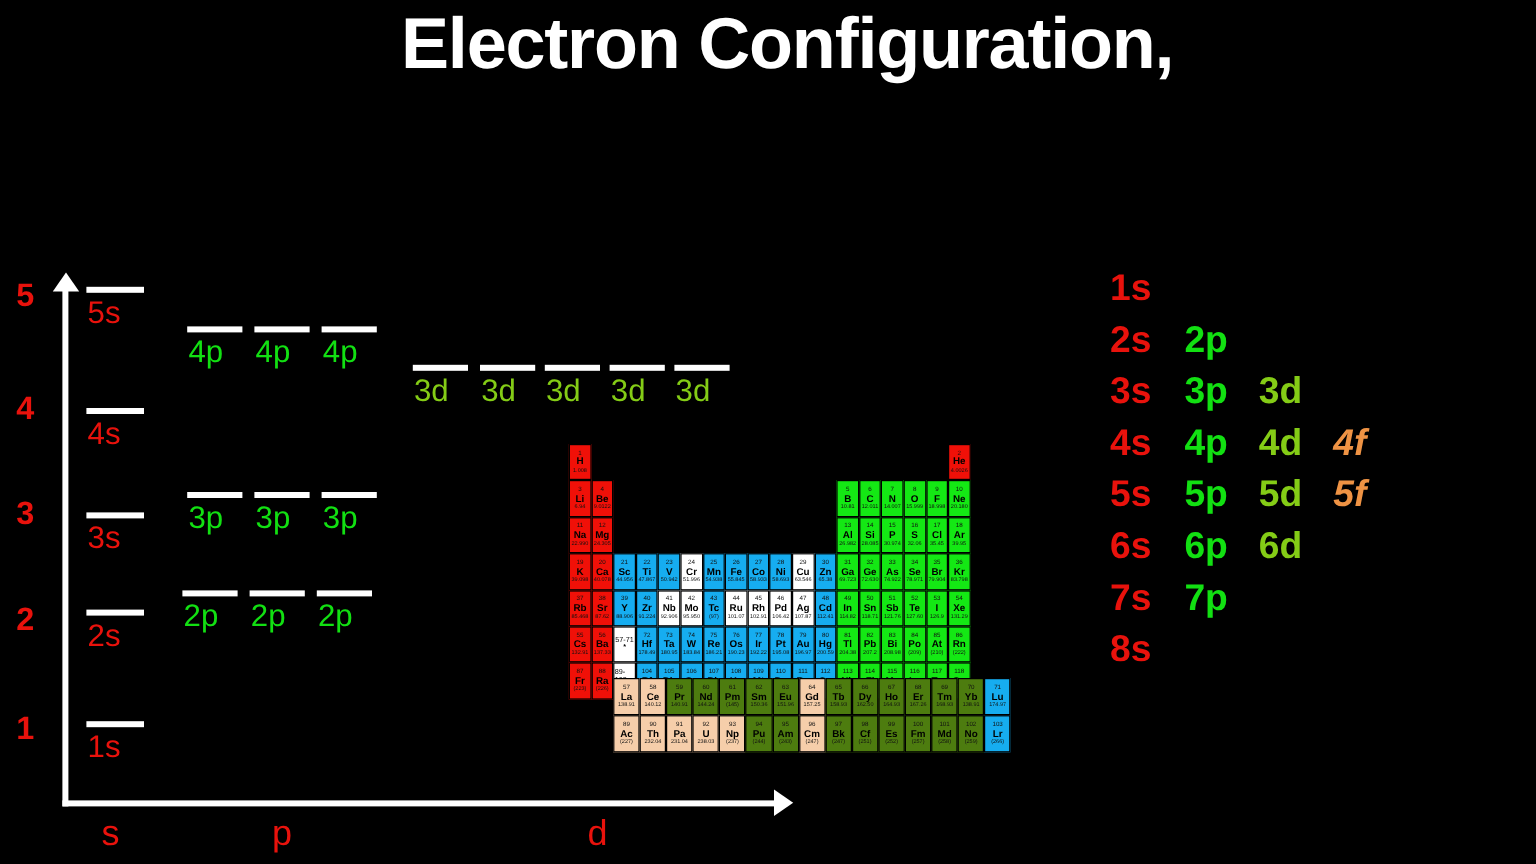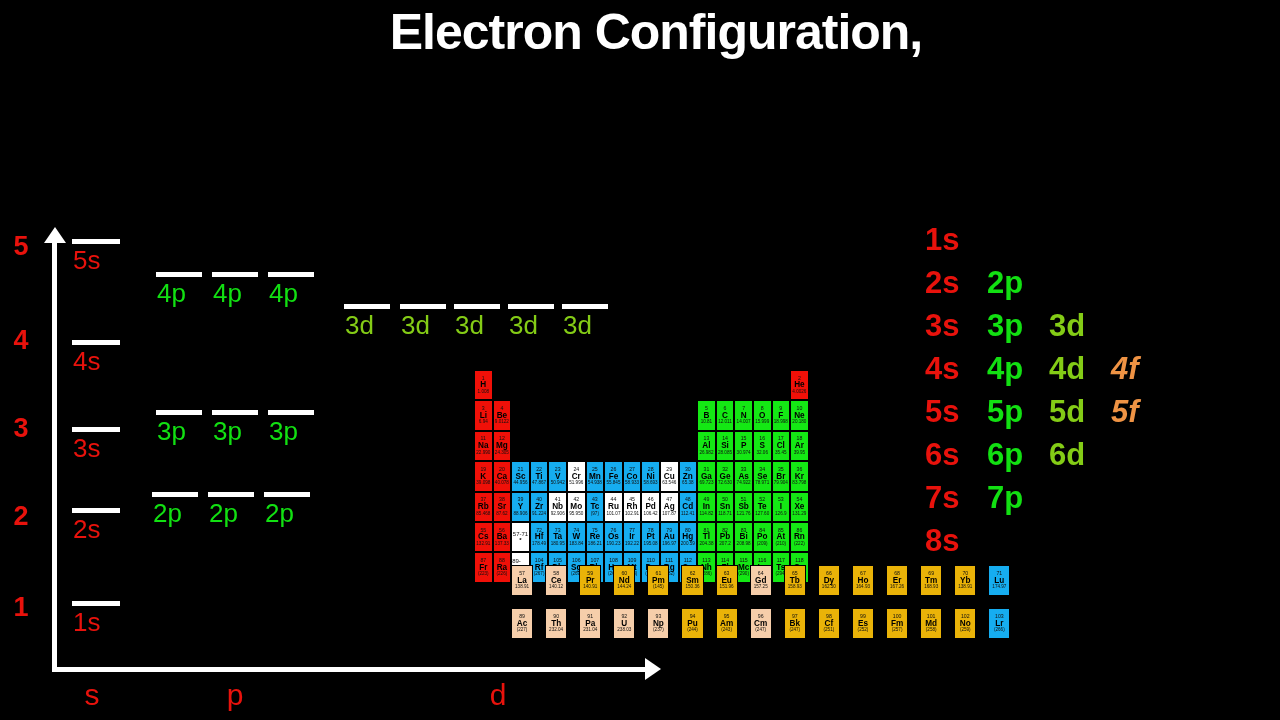--- a/index.html
+++ b/index.html
@@ -10,21 +10,21 @@
   }
   #stage { position: relative; width: 1280px; height: 720px; background: #000; }
 
   
   .title {
     position: absolute; left: 0; top: 8px; width: 1280px;
     text-align: center; color: #fff;
     font-weight: bold; line-height: 0.98;
     letter-spacing: -1px;
   }
-  .title-l1 { font-size: 50px; margin-left: 32px; }
+  .title-l1 { font-size: 60px; margin-left: 32px; }
   .title-l2 { font-size: 74px; }
 
   
   .axis-v {
     position: absolute; left: 52px; top: 238px;
     width: 5px; height: 434px; background: #fff;
   }
   .axis-v-head {
     position: absolute; left: 44px; top: 227px;
     width: 0; height: 0;
@@ -83,40 +83,40 @@
     display: grid;
     grid-template-columns: repeat(18, 18.6px);
     grid-auto-rows: 30.4px;
     gap: 0;
   }
   #fblock {
     position: absolute; left: 511px; top: 565px;
     display: grid;
     grid-template-columns: repeat(15, 22.1px);
     grid-auto-rows: 31px;
-    gap: 12px;
+    gap: 0;
   }
   .cell {
     border: 0.5px solid #000;
     display: flex; flex-direction: column;
     align-items: center; justify-content: center;
     overflow: hidden; line-height: 1;
   }
   .cell .num  { font-size: 5.2px; color: #111; }
   .cell .sym  { font-size: 8.2px; color: #000; font-weight: bold; margin: 0.5px 0; }
   .cell .mass { font-size: 4.6px; color: #111; }
   .cell.ph { justify-content: center; }
   .cell.ph .sym { font-size: 6px; }
   .cell.ph .num { font-size: 6px; }
   .blank { background: transparent; border: none; }
 
   .b-s { background: #f01008; }
   .b-p { background: #14e814; }
   .b-d { background: #16adf0; }
-  .b-f { background: #eab308; text-align: center; }
+  .b-f { background: #4d7c0f; text-align: center; }
   .b-d-x { background: #ffffff; }
   .b-f-x { background: #f6ceaa; }
   .b-ph { background: #ffffff; }
 </style>
 </head>
 <body>
 
 <div id="stage">
 
   <div class="title">

